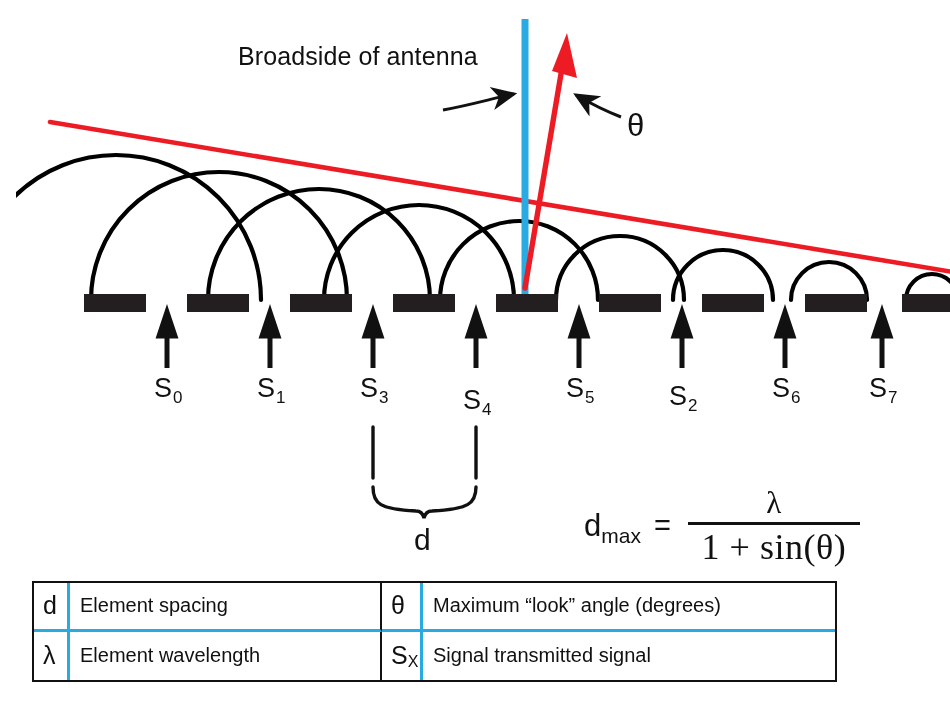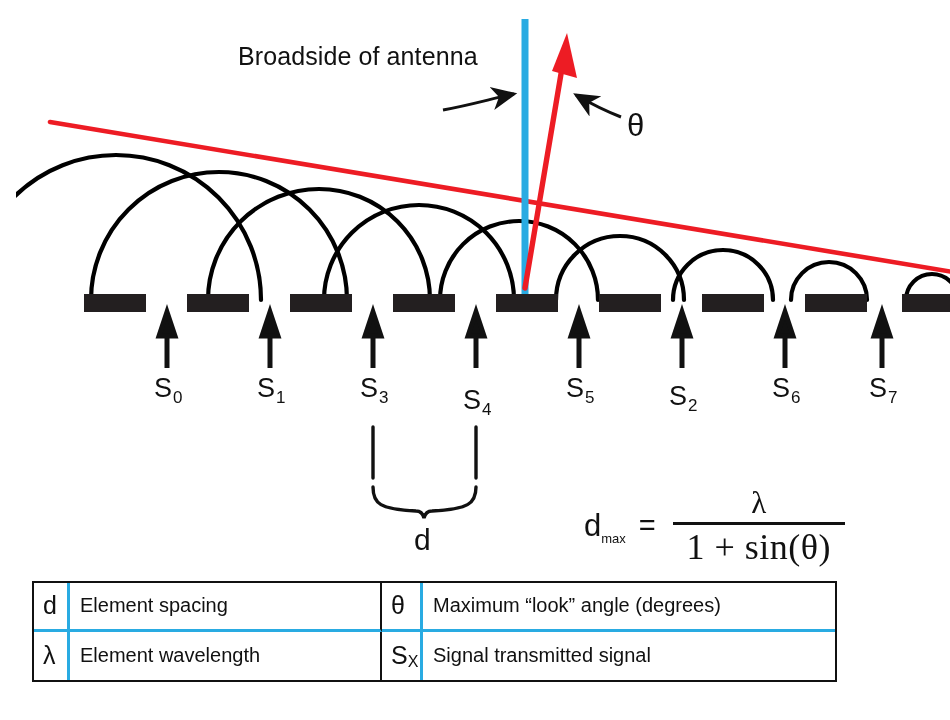--- a/index.html
+++ b/index.html
@@ -63,21 +63,21 @@
     top: 487px;
     display: flex;
     align-items: center;
     font-size: 30px;
     color: #111;
   }
   #equation .dmax {
     font-size: 31px;
   }
   #equation .dmax sub {
-    font-size: 13px;
+    font-size: 21px;
     vertical-align: baseline;
     position: relative;
     top: 7px;
   }
   #equation .eq-sign {
     margin: 0 17px 0 13px;
     font-size: 29px;
   }
   .frac {
     display: inline-flex;

